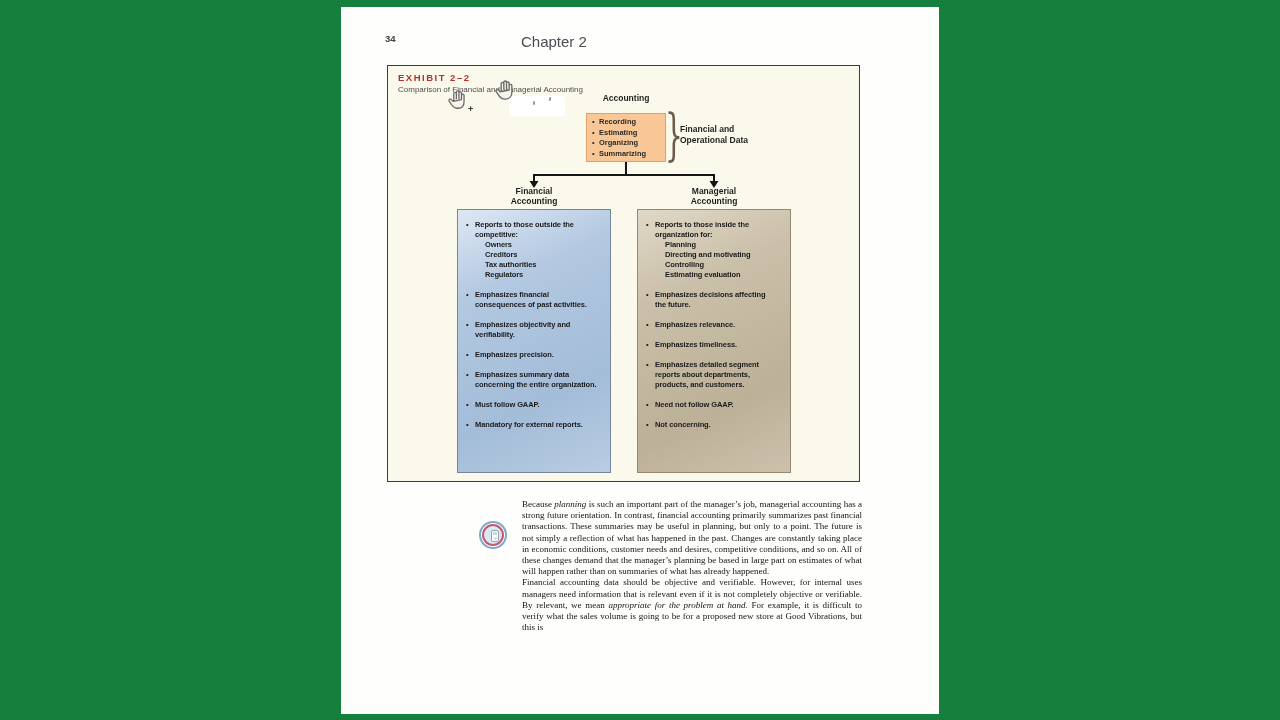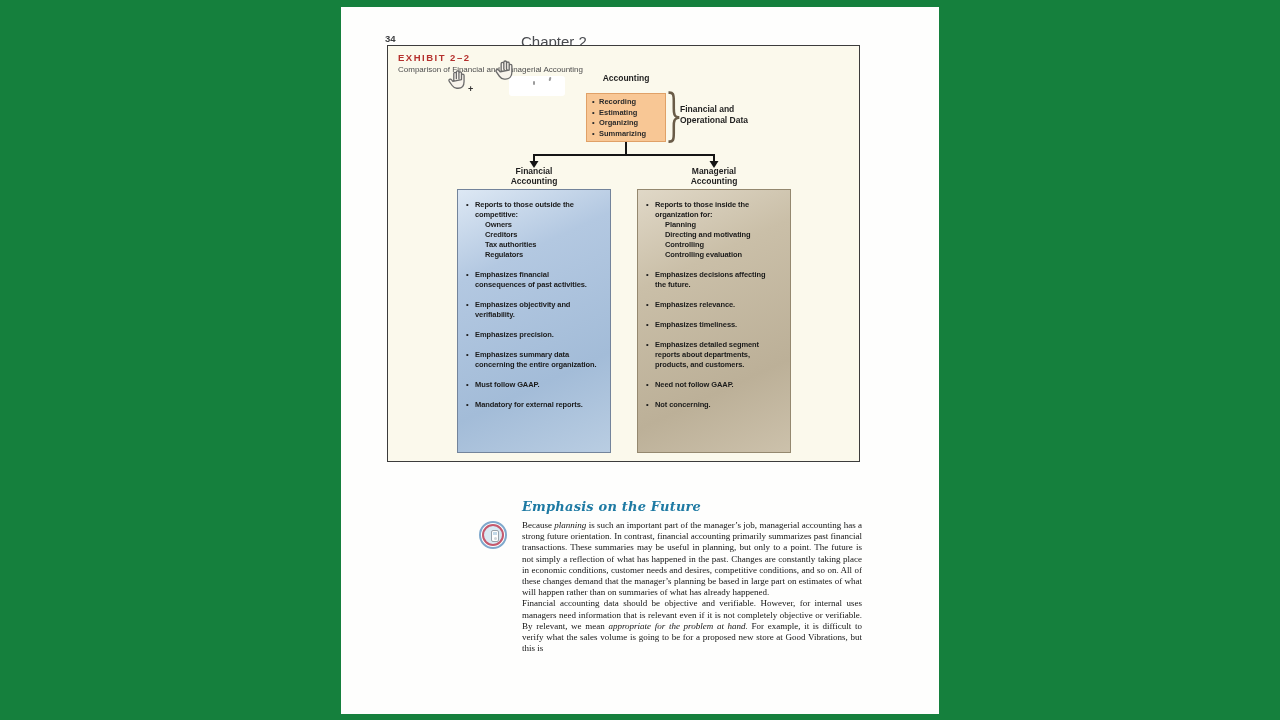--- a/index.html
+++ b/index.html
@@ -5,21 +5,21 @@
   html,body{margin:0;padding:0;background:#000;}
   .stage{position:relative;width:1280px;height:720px;background:#15803d;overflow:hidden;
          font-family:"Liberation Sans",sans-serif;}
   .page{position:absolute;left:341px;top:7px;width:598px;height:707px;background:#fefefd;overflow:hidden;}
 
   
   .page-num{position:absolute;left:44px;top:26px;font-size:9.5px;font-weight:bold;color:#3f4043;}
   .chapter{position:absolute;left:180px;top:26px;font-size:15px;color:#4a4c50;}
 
   
-  .exhibit{position:absolute;left:46px;top:38px;width:473px;height:417px;background:#fbf9ec;
+  .exhibit{position:absolute;left:46px;top:58px;width:473px;height:417px;background:#fbf9ec;
            border:1.5px solid #3c3c3c;box-sizing:border-box;overflow:hidden;}
   .exh-label{position:absolute;left:10px;top:6px;font-size:9.5px;font-weight:bold;letter-spacing:1.5px;color:#b5302d;}
   .exh-title{position:absolute;left:10px;top:19px;font-size:8px;color:#4d4d4d;}
 
   .acct-label{position:absolute;left:198px;top:27px;width:80px;text-align:center;
               font-size:8.5px;font-weight:bold;color:#1f1f1f;}
 
   .process-box{position:absolute;left:198px;top:47px;width:80px;height:49px;box-sizing:border-box;
                background:#f8c795;border:1px solid #e0a167;padding:3px 2px 2px 5px;
                font-size:7.5px;font-weight:bold;line-height:10.5px;color:#2a2a2a;}
@@ -129,21 +129,21 @@
           <div class="bullet-item"><span class="bullet">•</span><span>Emphasizes precision.</span></div>
           <div class="bullet-item"><span class="bullet">•</span><span>Emphasizes summary data concerning the entire organization.</span></div>
           <div class="bullet-item"><span class="bullet">•</span><span>Must follow GAAP.</span></div>
           <div class="bullet-item"><span class="bullet">•</span><span>Mandatory for external reports.</span></div>
         </div>
       <div class="info-box mgr-box">
           <div class="bullet-item"><span class="bullet">•</span><span>Reports to those inside the organization for:</span></div>
           <div class="sub-item">Planning</div>
           <div class="sub-item">Directing and motivating</div>
           <div class="sub-item">Controlling</div>
-          <div class="sub-item">Controlling evaluation</div>
+          <div class="sub-item">Estimating evaluation</div>
           <div class="bullet-item"><span class="bullet">•</span><span>Emphasizes decisions affecting the future.</span></div>
           <div class="bullet-item"><span class="bullet">•</span><span>Emphasizes relevance.</span></div>
           <div class="bullet-item"><span class="bullet">•</span><span>Emphasizes timeliness.</span></div>
           <div class="bullet-item"><span class="bullet">•</span><span>Emphasizes detailed segment reports about departments, products, and customers.</span></div>
           <div class="bullet-item"><span class="bullet">•</span><span>Need not follow GAAP.</span></div>
           <div class="bullet-item"><span class="bullet">•</span><span>Not concerning.</span></div>
         </div>
 
       <div class="wipe-patch">
         <div class="smudge" style="left:24px;top:5px;"></div>
@@ -161,20 +161,19 @@
     <div class="media-icon">
       <div class="ring">
         <div class="device">
           <div class="screen"></div>
           <div class="wheel"></div>
         </div>
       </div>
     </div>
 
     <div class="text-col">
-      <h3 class="section-heading">Emphasis on the Future</h3>
       <p class="body-para"><span>Because </span><em>planning</em><span> is such an important part of the manager’s job, managerial accounting has a strong future orientation. In contrast, financial accounting primarily summarizes past financial transactions. These summaries may be useful in planning, but only to a point. The future is not simply a reflection of what has happened in the past. Changes are constantly taking place in economic conditions, customer needs and desires, competitive conditions, and so on. All of these changes demand that the manager’s planning be based in large part on estimates of what will happen rather than on summaries of what has already happened.</span></p>
 
       <p class="body-para"><span>Financial accounting data should be objective and verifiable. However, for internal uses managers need information that is relevant even if it is not completely objective or verifiable. By relevant, we mean </span><em>appropriate for the problem at hand.</em><span> For example, it is difficult to verify what the sales volume is going to be for a proposed new store at Good Vibrations, but this is</span></p>
     </div>
 
   </div>
 </div>
 
 </body></html>

